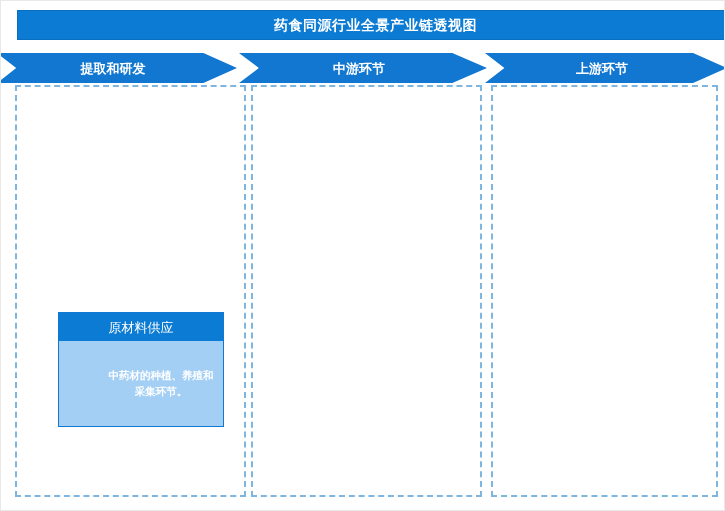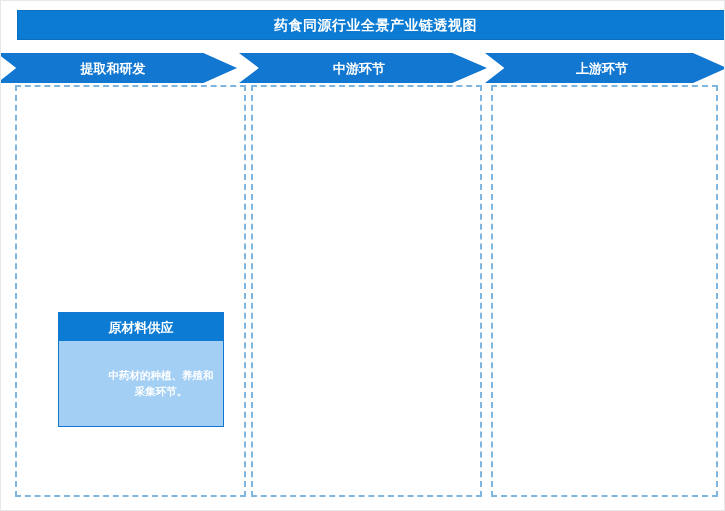--- a/index.html
+++ b/index.html
@@ -90,21 +90,21 @@
     background: #0B7BD4;
     height: 28px;
     display: flex;
     align-items: center;
     justify-content: center;
     box-sizing: border-box;
   }
   .card-header .card-title {
     color: #ffffff;
     font-size: 13px;
-    font-weight: bold;
+    font-weight: normal;
     line-height: 1;
   }
   .card-body {
     background: #A3CFF5;
     box-sizing: border-box;
     display: flex;
     align-items: center;
     justify-content: center;
     padding: 4px 8px;
   }

